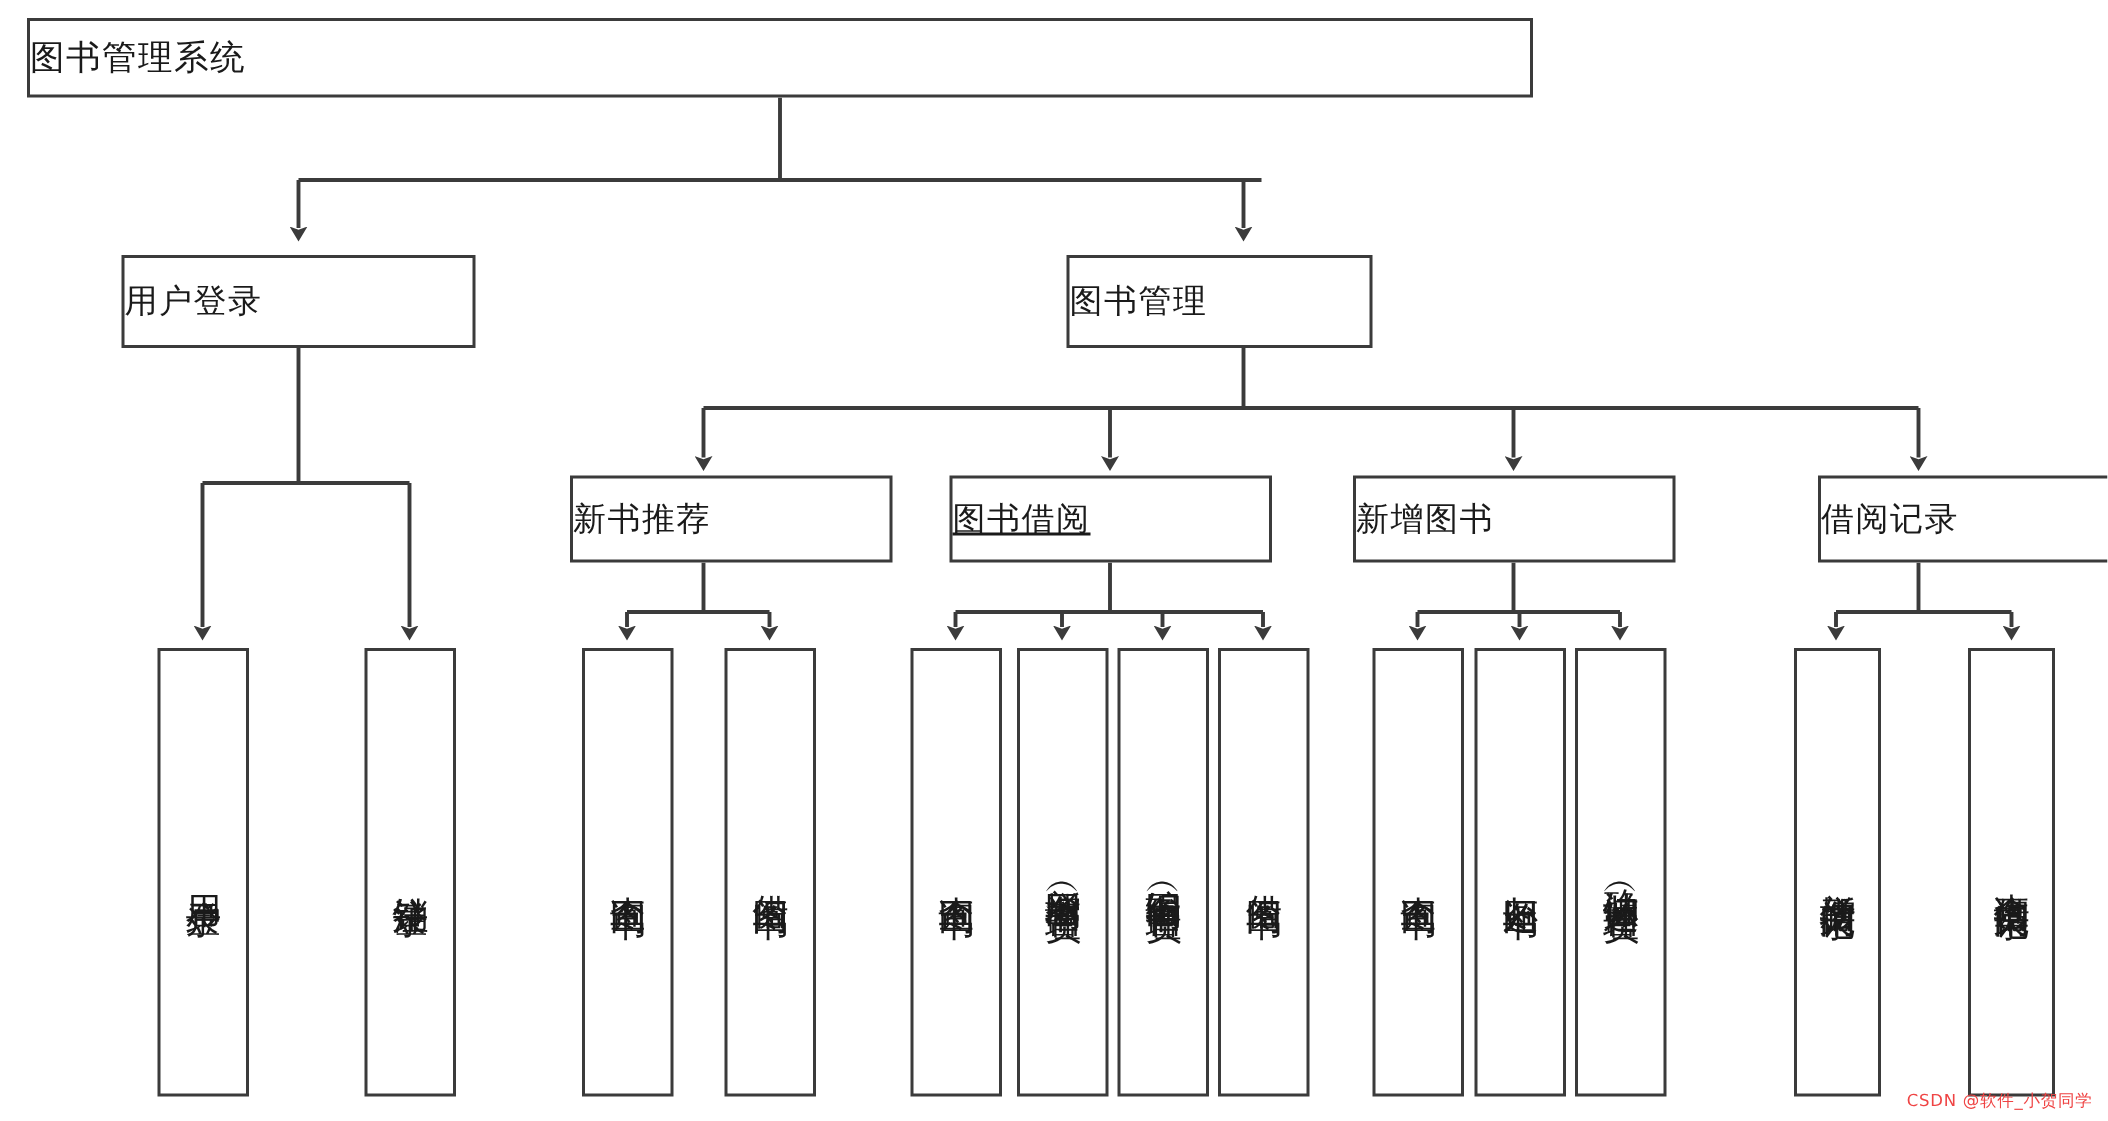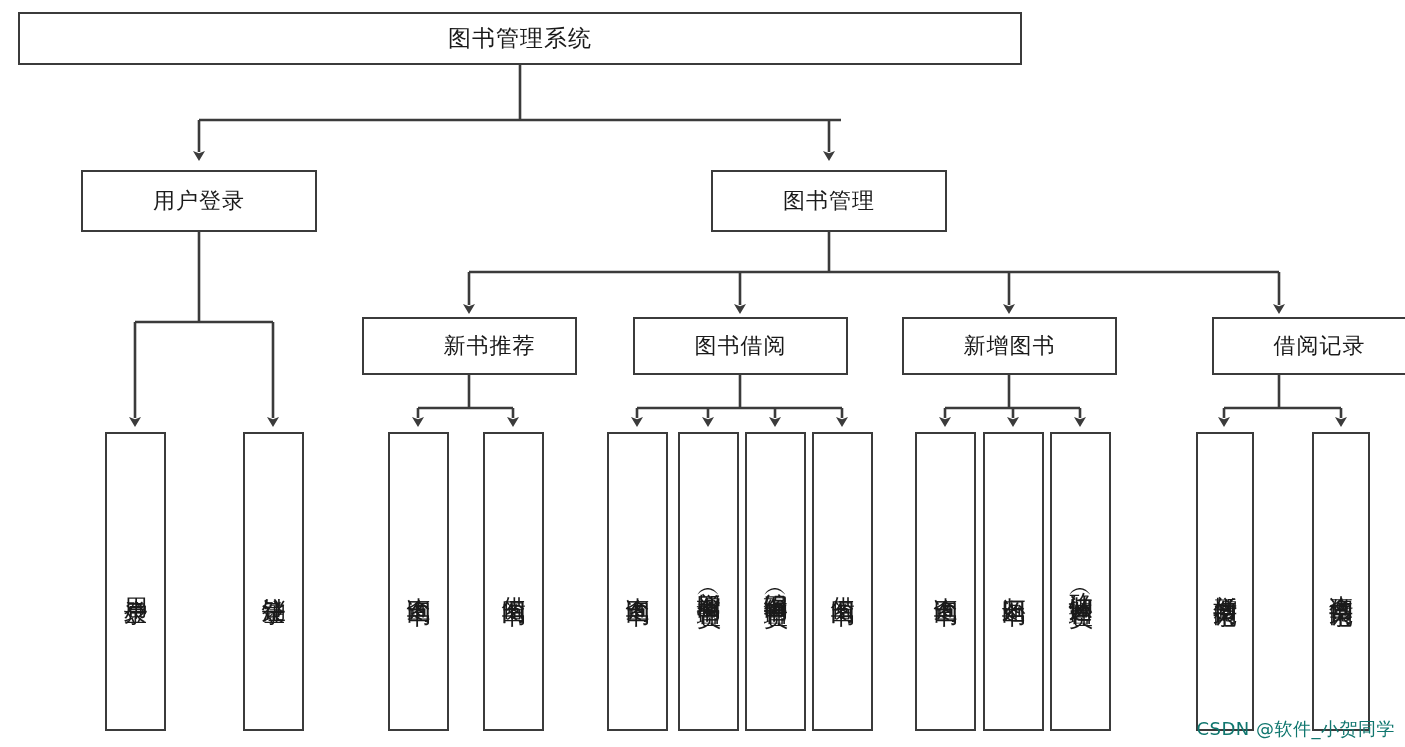--- a/index.html
+++ b/index.html
@@ -25,21 +25,20 @@
     height: 747px;
     pointer-events: none;
   }
   .node {
     position: absolute;
     box-sizing: border-box;
     background: #ffffff;
     border: 2px solid #3b3b3b;
     display: flex;
     align-items: center;
-    justify-content: center;
     color: #1a1a1a;
   }
   .node.h {
     font-size: 22px;
     letter-spacing: 1px;
   }
   .node.root {
     font-size: 23px;
   }
   .node.v {
@@ -56,22 +55,22 @@
     white-space: nowrap;
     display: block;
   }
   .node.v.tall .vtext {
     font-size: 24px;
   }
   .watermark {
     position: absolute;
     right: 10px;
     bottom: 6px;
-    font-size: 18px;
-    color: #0f766e;
+    font-size: 11px;
+    color: #ef4444;
     white-space: nowrap;
     letter-spacing: 0.5px;
   }
 </style>
 </head>
 <body>
 
 <div id="canvas">
 
   <svg class="wires" viewBox="0 0 1405 747" xmlns="http://www.w3.org/2000/svg">
@@ -124,28 +123,28 @@
     </g>
   </svg>
 
   <div class="node h root" style="left:18px; top:12px; width:1004px; height:53px;">
     <span>图书管理系统</span>
   </div>
 
   <div class="node h" style="left:81px; top:170px; width:236px; height:62px;">
     <span>用户登录</span>
   </div>
-  <div class="node h" style="left:711px; top:170px; width:236px; height:62px;">
+  <div class="node h" style="left:711px; top:170px; width:204px; height:62px;">
     <span>图书管理</span>
   </div>
 
-  <div class="node h" style="left:362px; top:317px; width:215px; height:58px;padding-left:40px;">
+  <div class="node h" style="left:380px; top:317px; width:215px; height:58px;">
     <span>新书推荐</span>
   </div>
-  <div class="node h" style="left:633px; top:317px; width:215px; height:58px;">
+  <div class="node h" style="left:633px; top:317px; width:215px; height:58px;text-decoration:underline;">
     <span>图书借阅</span>
   </div>
   <div class="node h" style="left:902px; top:317px; width:215px; height:58px;">
     <span>新增图书</span>
   </div>
   <div class="node h" style="left:1172px; top:317px; width:215px; height:58px;margin-left:40px;">
     <span>借阅记录</span>
   </div>
 
   <div class="node v" style="left:105px; top:432px; width:61px; height:299px;">

